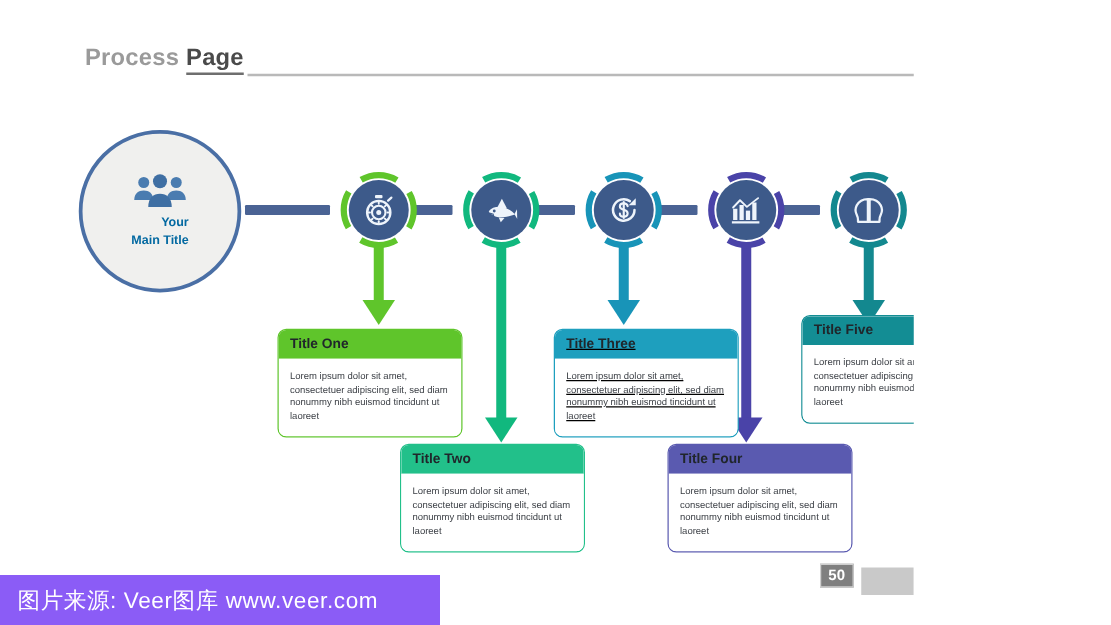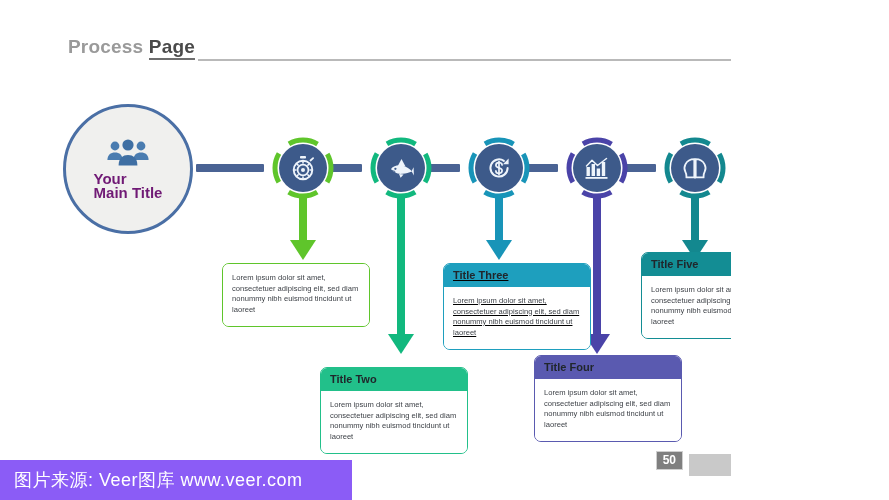--- a/index.html
+++ b/index.html
@@ -73,23 +73,23 @@
     display: flex;
     flex-direction: column;
     align-items: center;
     justify-content: center;
   }
   #hub .hub-icon {
     width: 46px; height: 30px;
     margin-bottom: 4px;
   }
   #hub .hub-text {
-    text-align: left;
-    color: #701a75;
-    font-size: 15px;
+    text-align: right;
+    color: #0369a1;
+    font-size: 10px;
     font-weight: bold;
     line-height: 14px;
   }
 
   
   .node {
     position: absolute;
     width: 62px; height: 62px;
     top: 137px;
   }
@@ -324,24 +324,25 @@
         <path d="M12.3 3.2 C8.6 3.2 5 5.2 3.4 8.3 C2 11 2.3 13.6 3.3 15.6
                  C4 17 4.4 18.2 4.4 20 L4.4 21.4 L12.3 21.4 Z" fill="none" stroke="#eef4fb" stroke-width="1.8" stroke-linejoin="round"></path>
         <path d="M13.7 3.2 C17.4 3.2 21 5.2 22.6 8.3 C24 11 23.7 13.6 22.7 15.6
                  C22 17 21.6 18.2 21.6 20 L21.6 21.4 L13.7 21.4 Z" fill="none" stroke="#eef4fb" stroke-width="1.8" stroke-linejoin="round"></path>
         <path d="M13 2.4 v20" stroke="#eef4fb" stroke-width="1.3"></path>
       </svg>
     </div>
   </div>
 
   <div class="card" style="left:222px; top:263px; border:1.6px solid #5fc52b;">
-    <div class="card-body">Lorem ipsum dolor sit amet, consectetuer adipiscing elit, sed diam nonummy nibh euismod tincidunt ut laoreet</div>
-  </div>
-
-  <div class="card" style="left:320px; top:355px; border:1.6px solid #22c08a;margin-top:12px;">
+    <div class="card-head" style="background:#5fc52b;">Title One</div>
+    <div class="card-body">Lorem ipsum dolor sit amet, consectetuer adipiscing elit, sed diam nonummy nibh euismod tincidunt ut laoreet</div>
+  </div>
+
+  <div class="card" style="left:320px; top:355px; border:1.6px solid #22c08a;">
     <div class="card-head" style="background:#22c08a;">Title Two</div>
     <div class="card-body">Lorem ipsum dolor sit amet, consectetuer adipiscing elit, sed diam nonummy nibh euismod tincidunt ut laoreet</div>
   </div>
 
   <div class="card" style="left:443px; top:263px; border:1.6px solid #1e9fbe;text-decoration:underline;">
     <div class="card-head" style="background:#1e9fbe;">Title Three</div>
     <div class="card-body">Lorem ipsum dolor sit amet, consectetuer adipiscing elit, sed diam nonummy nibh euismod tincidunt ut laoreet</div>
   </div>
 
   <div class="card" style="left:534px; top:355px; border:1.6px solid #5a5ab0;">

